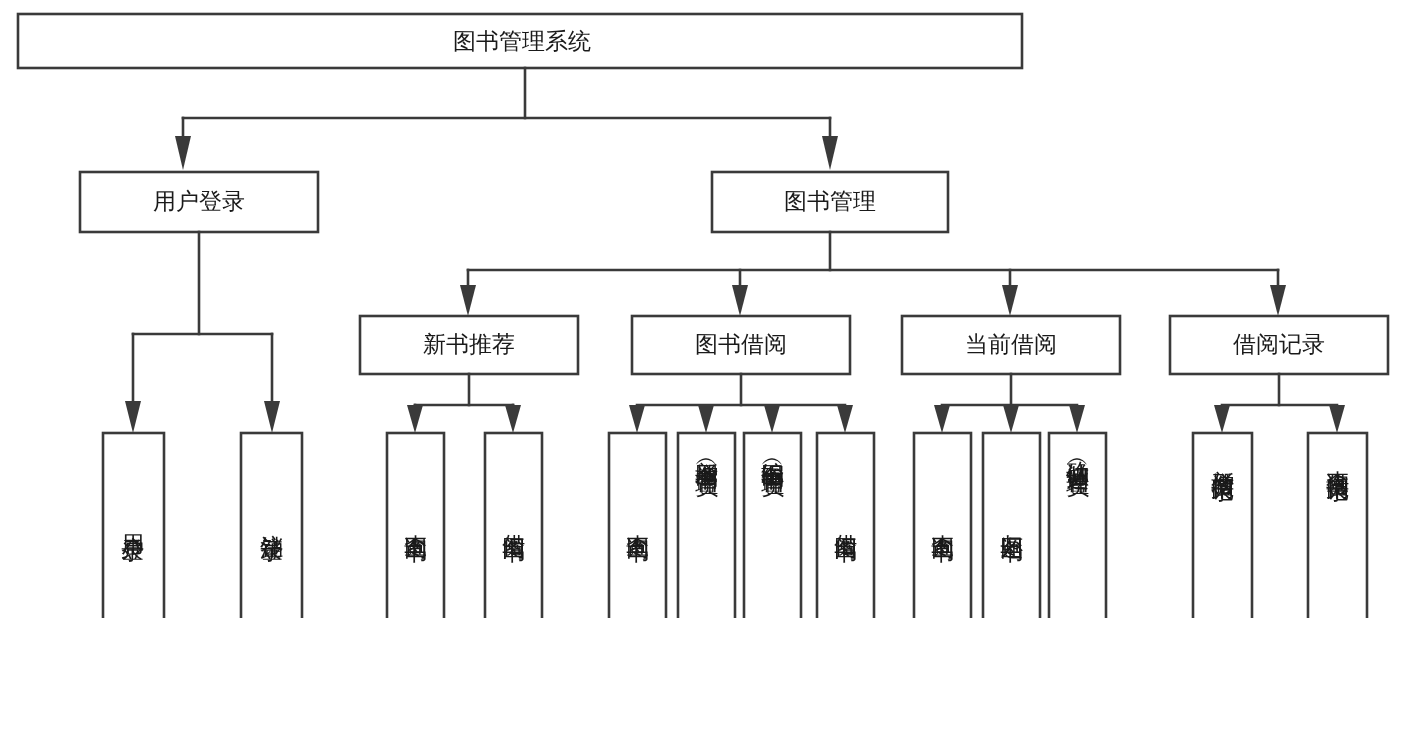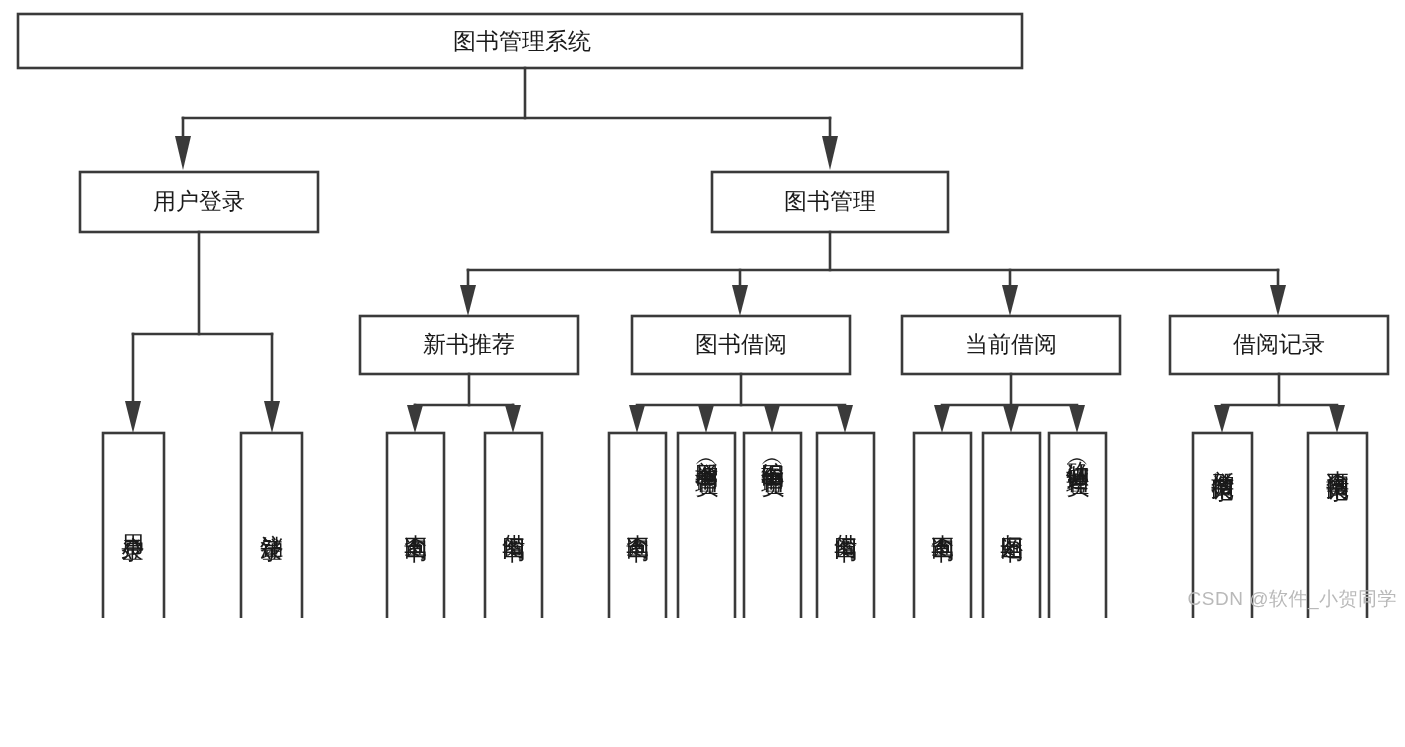--- a/index.html
+++ b/index.html
@@ -181,15 +181,14 @@
   <div class="leaf-label" style="left:773px; top:443px;">编辑图书（管理员）</div>
   <div class="leaf-label" style="left:846px; top:516px;">借阅图书</div>
 
   <div class="leaf-label" style="left:943px; top:516px;">查询图书</div>
   <div class="leaf-label" style="left:1012px; top:516px;">归还图书</div>
   <div class="leaf-label" style="left:1078px; top:443px;">确认归还（管理员）</div>
 
   <div class="leaf-label" style="left:1223px; top:452px;">新增借阅记录</div>
   <div class="leaf-label" style="left:1338px; top:452px;">查询借阅记录</div>
 
-  <div class="watermark">CSDN @软件_小贺同学</div>
 
 </div>
 
 </body></html>

